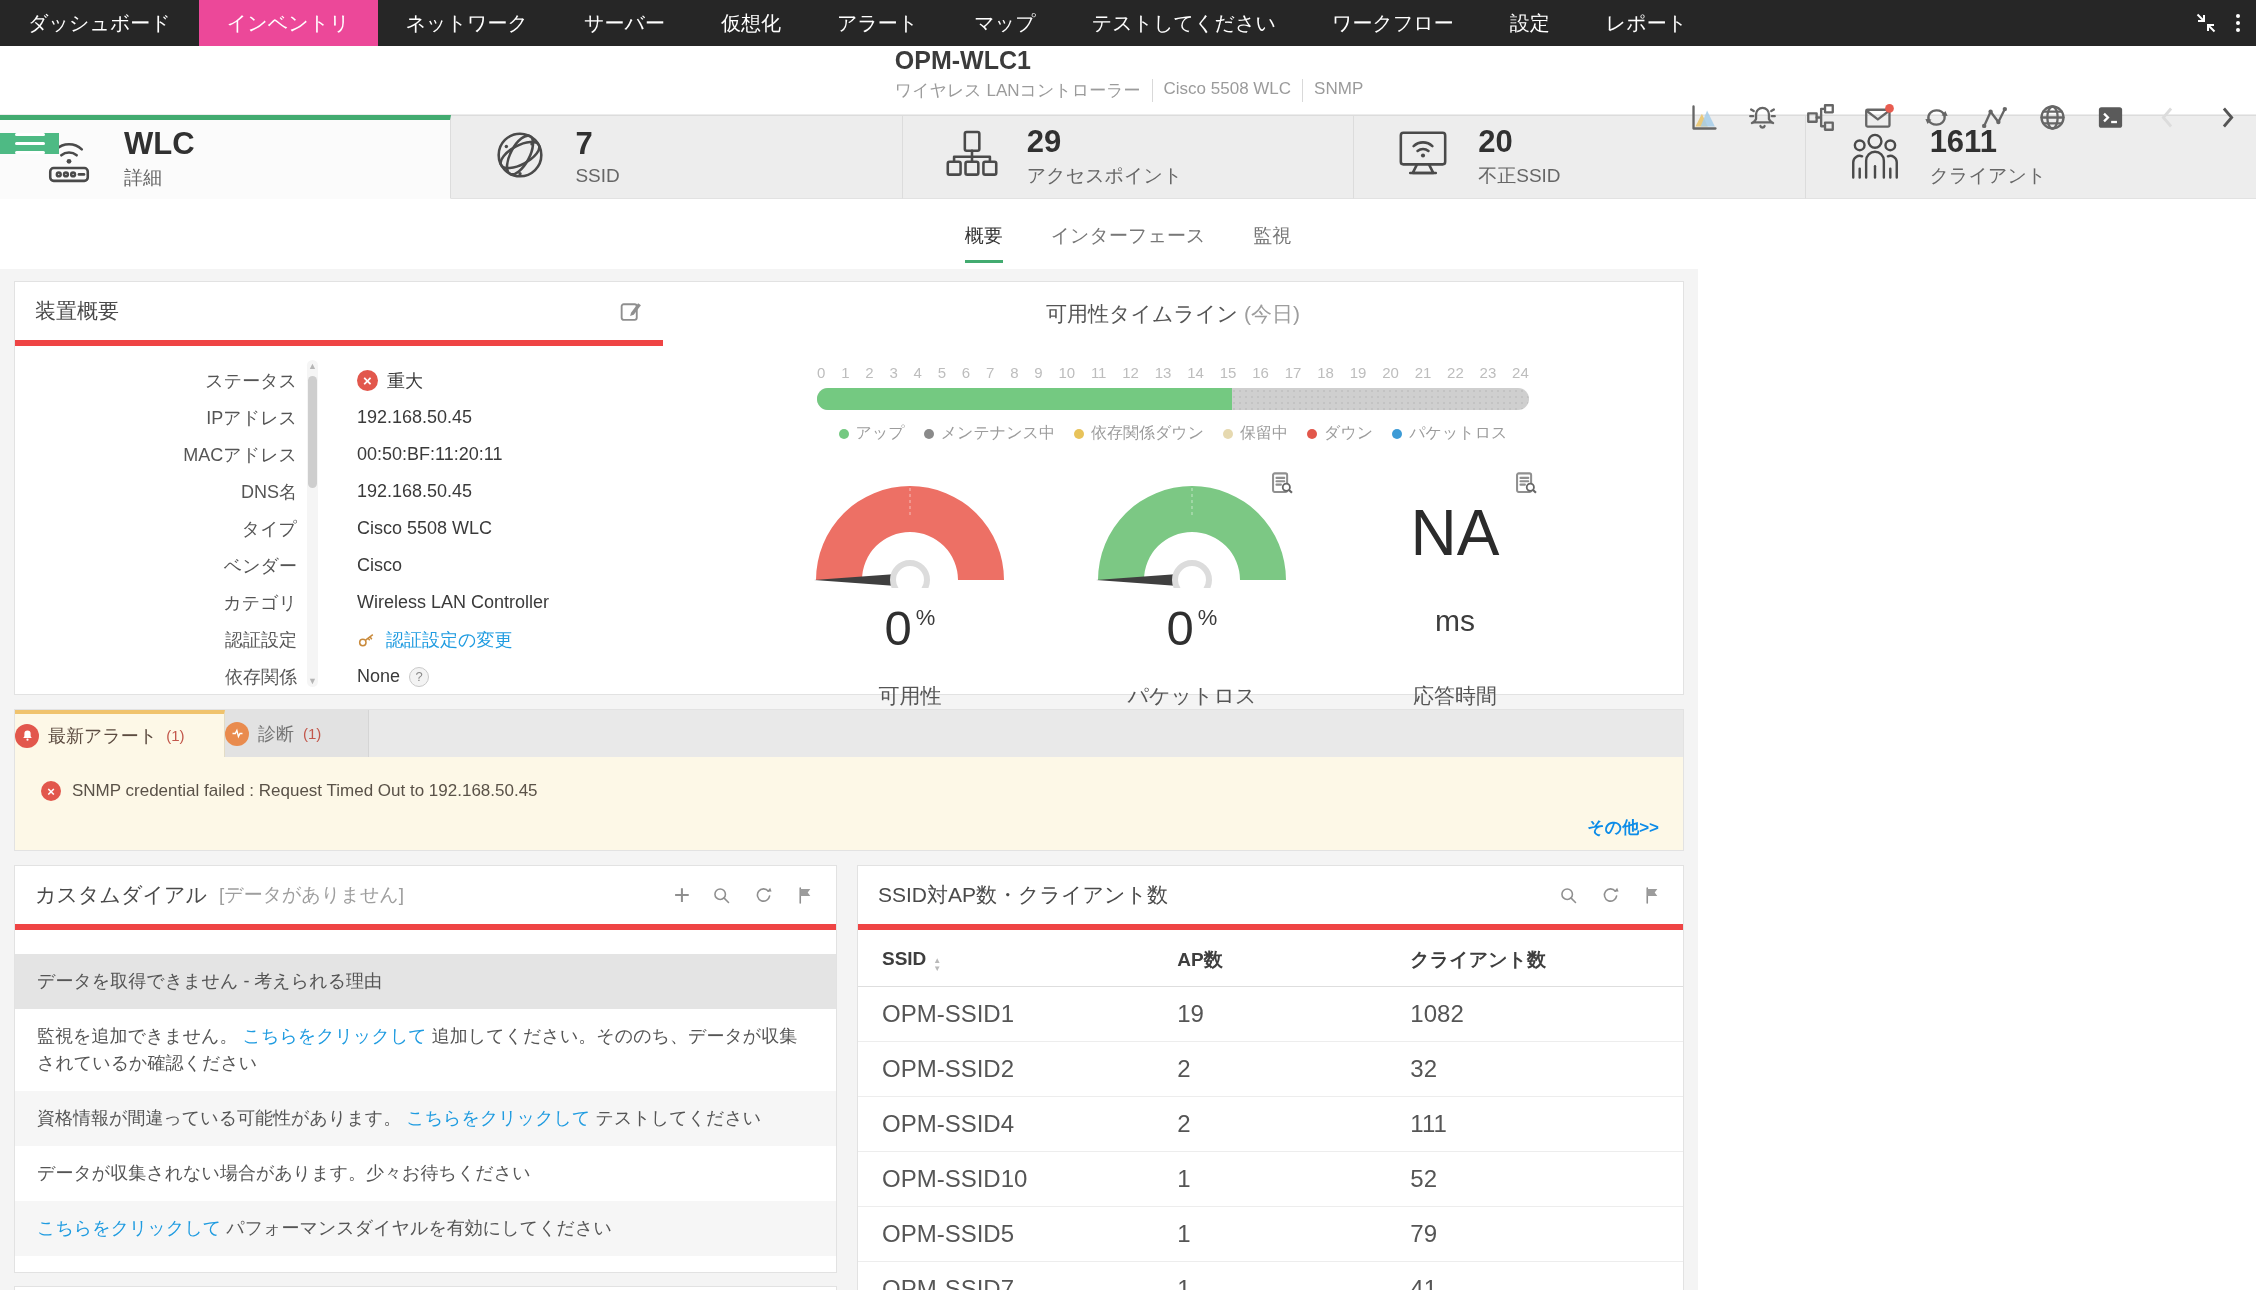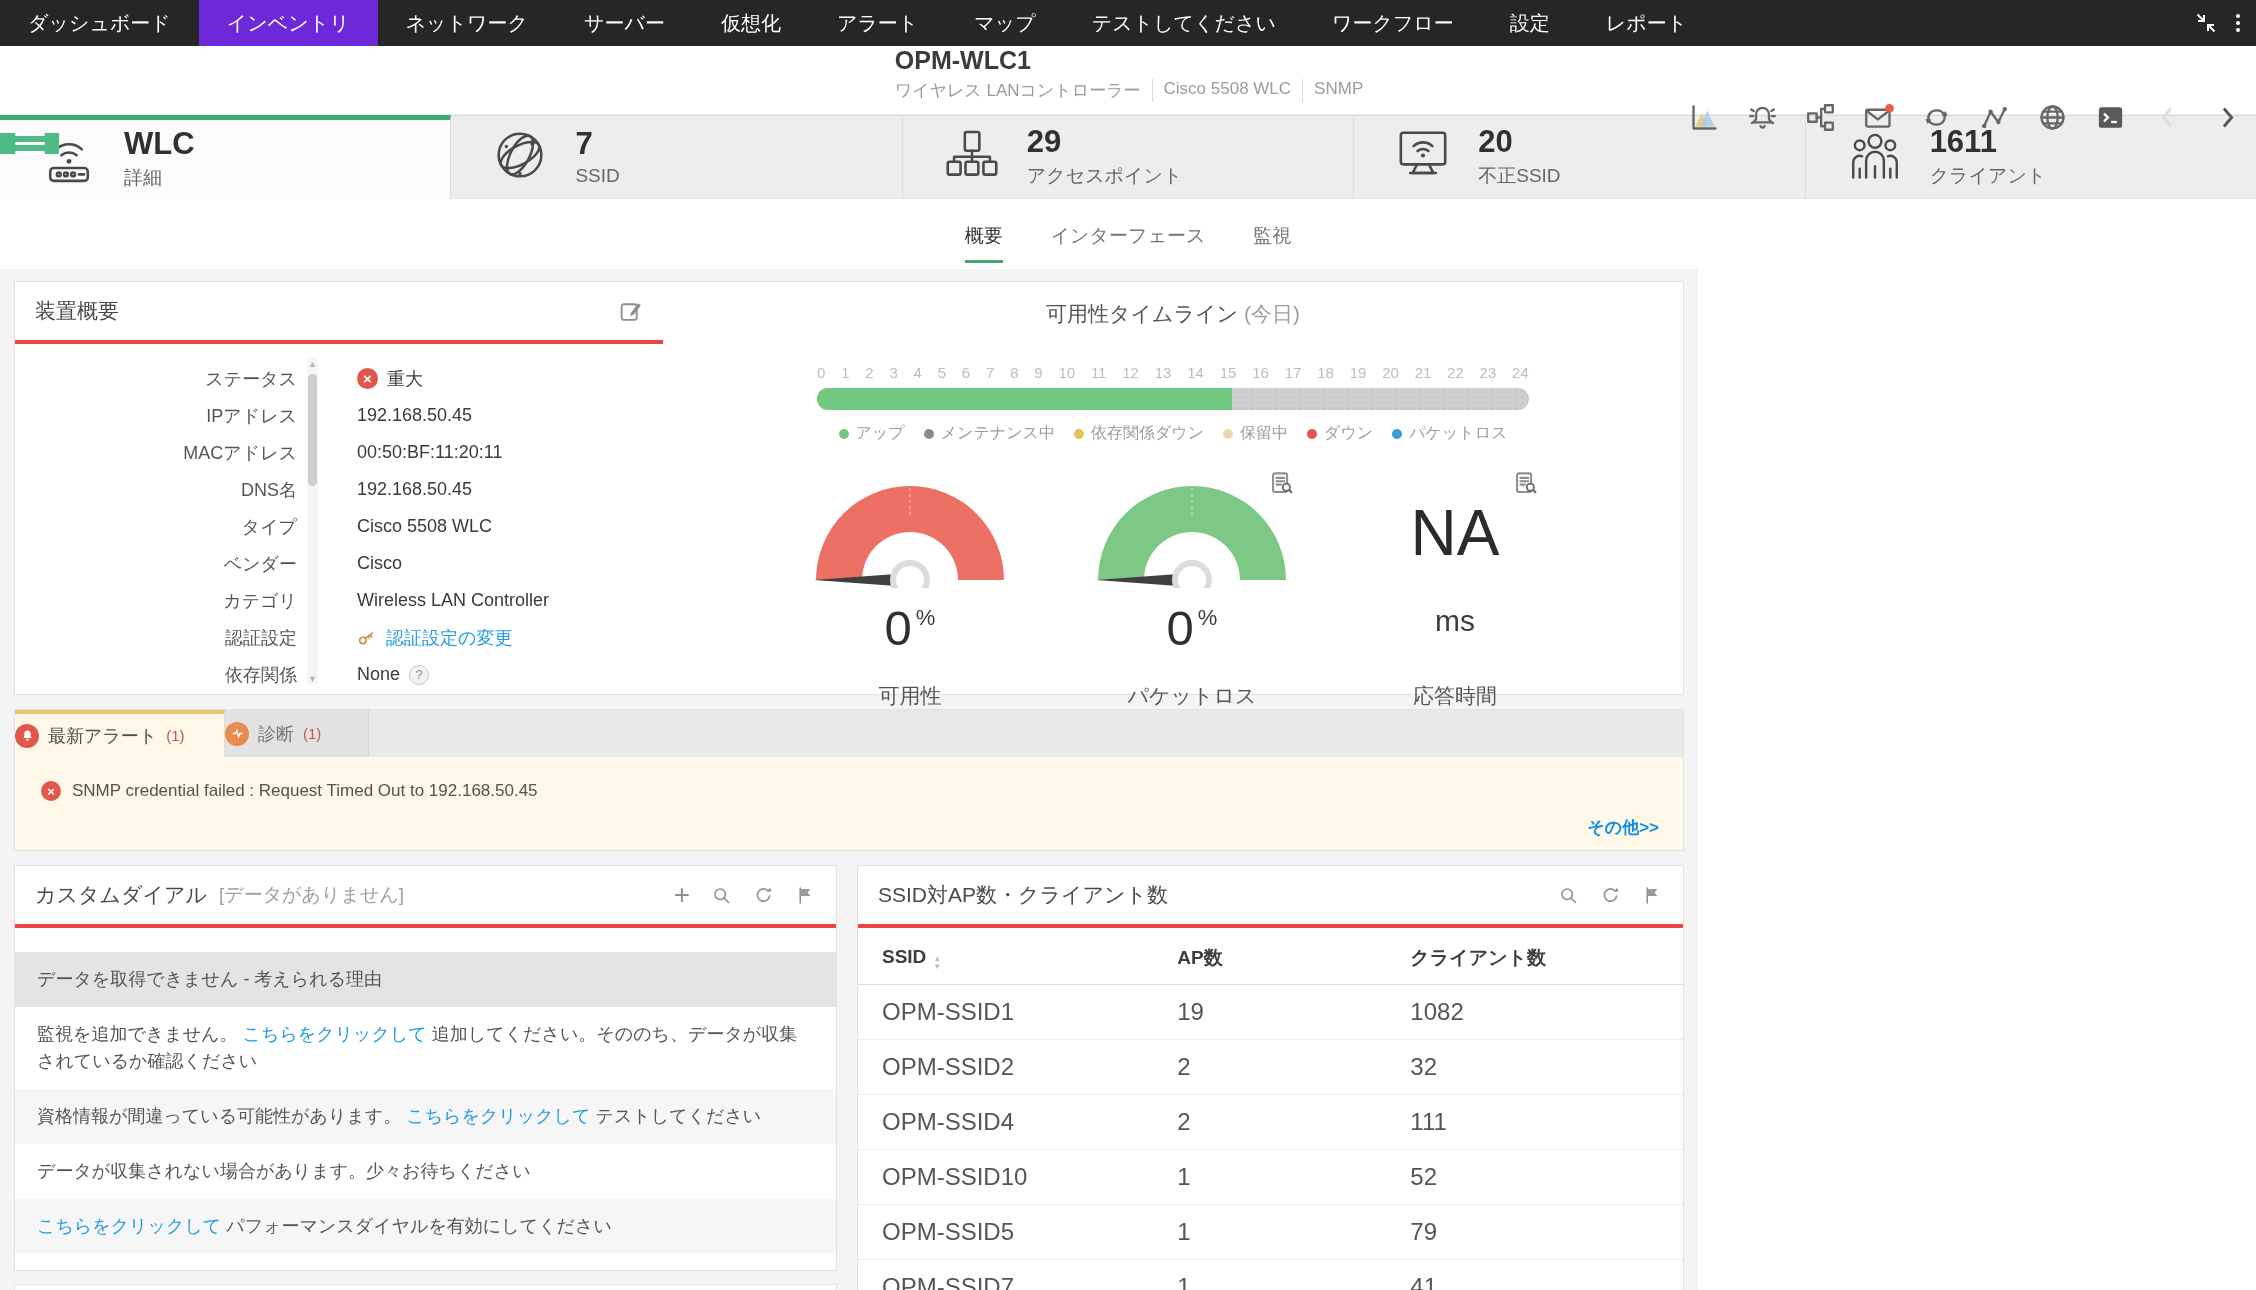--- a/index.html
+++ b/index.html
@@ -2,21 +2,21 @@
 <html><head>
 <meta charset="utf-8">
 <style>
   * { margin:0; padding:0; box-sizing:border-box; }
   html,body { width:2256px; height:1290px; overflow:hidden; background:#fff;
     font-family:"Liberation Sans","DejaVu Sans",sans-serif; color:#333; }
 
   
   .topnav { height:46px; background:#262626; display:flex; align-items:stretch; }
   .nav-item { display:flex; align-items:center; padding:0 28px; color:#fff; font-size:20px; cursor:pointer; }
-  .nav-item.active { background:#6d28d9; }
+  .nav-item.active { background:#ec4899; }
   .nav-right { margin-left:auto; display:flex; align-items:center; gap:18px; padding-right:16px; }
   .nav-right svg { width:24px; height:24px; }
   .vdots { display:flex; flex-direction:column; gap:3px; }
   .vdots i { width:4px; height:4px; border-radius:50%; background:#fff; }
 
   
   .devheader { height:69px; background:#fff; display:flex; align-items:center; position:relative; border-bottom:1px solid #ececec;flex-direction:column; }
   .accent { width:5px; height:50px; background:#e8736d; margin-left:14px; }
   .devtitles { margin-left:13px; }
   .devname { font-size:25px; font-weight:bold; color:#3b3b3b; }
@@ -39,21 +39,21 @@
   .tc-label { font-size:19px; color:#666; margin-top:6px; }
 
   
   .subtabs { display:flex; justify-content:center; gap:48px; background:#fff; padding-top:24px; height:70px; }
   .subtab { font-size:19px; color:#777; padding-bottom:11px; height:fit-content; cursor:pointer; }
   .subtab.active { color:#333; border-bottom:3px solid #42ab70; }
 
   
   .content { width:1698px; background:#f4f4f4; padding:12px 14px 0; display:flex; flex-direction:column; gap:14px; }
   .panel { background:#fff; border:1px solid #e2e2e2; }
-  .panel-head { display:flex; align-items:center; padding:15px 20px; border-bottom:4px solid #ef4444; }
+  .panel-head { display:flex; align-items:center; padding:15px 20px; border-bottom:6px solid #ef4444; }
   .ph-title { font-size:21px; color:#4a4a4a; }
   .ph-sub { font-size:19px; color:#9e9e9e; margin-left:12px; }
   .ph-icons { margin-left:auto; display:flex; align-items:center; gap:21px; }
   .ph-icons svg { width:21px; height:21px; cursor:pointer; }
   .ph-plus { font-size:28px; color:#8f8f8f; line-height:20px; cursor:pointer; }
 
   
   .row1 { display:flex; height:414px; }
   .summary { width:648px; }
   .sum-body { position:relative; padding-top:16px; }

